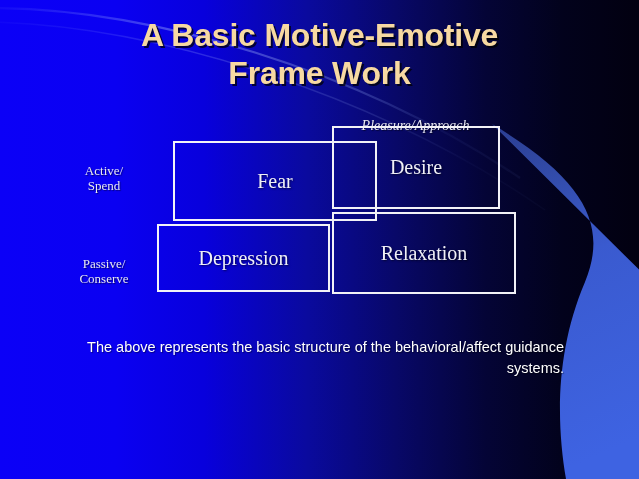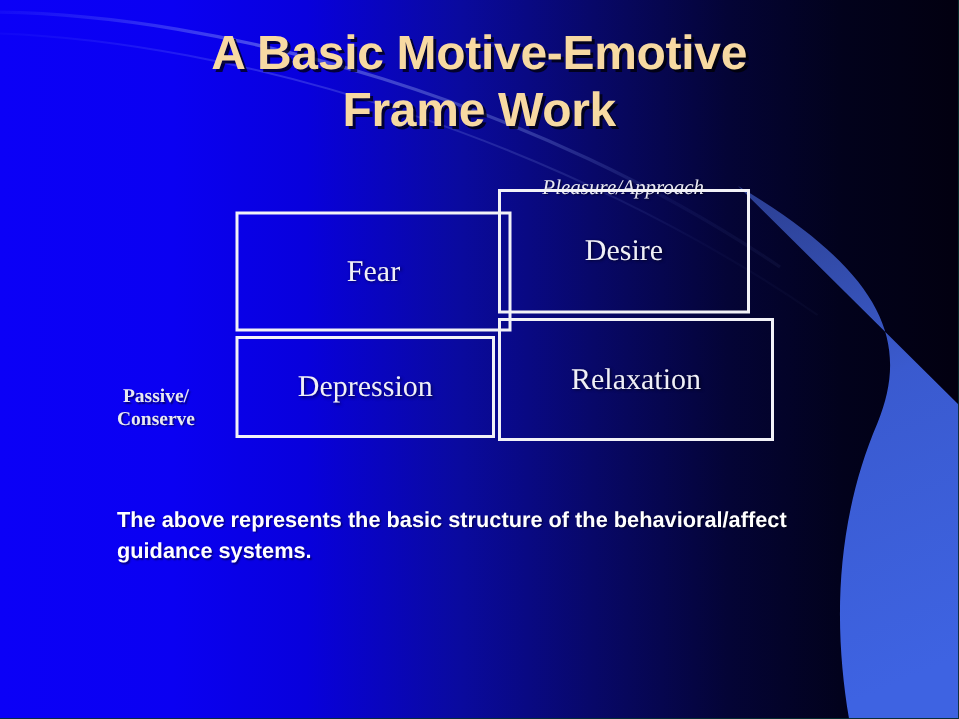--- a/index.html
+++ b/index.html
@@ -5,21 +5,21 @@
   html, body {
     margin: 0;
     padding: 0;
     background: #000;
   }
   #slide {
     position: relative;
     width: 639px;
     height: 479px;
     overflow: hidden;
-    background: #0f766e;
+    background: #404040;
     font-family: "Liberation Sans", sans-serif;
   }
 
   
   #bg-gradient {
     position: absolute;
     inset: 0;
     background: linear-gradient(to right,
         #0B00F7 0%,
         #0A00F2 18%,
@@ -77,51 +77,50 @@
     width: 92px;
     font-family: "Liberation Serif", serif;
     font-size: 13px;
     color: #E8E8F2;
     text-align: center;
     line-height: 1.18;
     white-space: pre-line;
     text-shadow: 1px 1px 1px rgba(0,0,0,0.5);
   }
   #row-head-0 { top: 163px; }
-  #row-head-1 { top: 256px; font-weight: bold; }
+  #row-head-1 { top: 256px; }
 
   .cell {
     position: absolute;
     border: 2px solid #F2F2F7;
     box-sizing: border-box;
     display: flex;
     align-items: center;
     justify-content: center;
     font-family: "Liberation Serif", serif;
     font-size: 20px;
     color: #F0F0F7;
     text-shadow: 1px 1px 2px rgba(0,0,0,0.55);
   }
-  #cell-0-0 { left: 157px; top: 141px; width: 184px; height: 80px; }
+  #cell-0-0 { left: 173px; top: 141px; width: 204px; height: 80px; }
   #cell-0-1 { left: 332px; top: 126px; width: 168px; height: 83px; }
   #cell-1-0 { left: 157px; top: 224px; width: 173px; height: 68px; }
   #cell-1-1 { left: 332px; top: 212px; width: 184px; height: 82px; }
 
   
   #caption {
     position: absolute;
     left: 78px;
     top: 337px;
     width: 486px;
-    text-align: left;
+    text-align: right;
     font-size: 14.5px;
     line-height: 1.42;
     color: #FFFFFF;
     text-shadow: 1px 1px 1px rgba(0,0,0,0.45);
-    font-weight: bold;
   }
 </style>
 </head>
 <body>
 
 <div id="slide">
 
   <div id="bg-gradient"></div>
 
   <svg id="bg-svg" width="639" height="479" viewBox="0 0 639 479">
@@ -153,20 +152,22 @@
     </g>
   </svg>
 
   <div id="title">A Basic Motive-Emotive
 Frame Work</div>
 
   <div id="matrix">
 
     <div class="col-head" id="col-head-1">Pleasure/Approach</div>
 
+    <div class="row-head" id="row-head-0">Active/
+Spend</div>
     <div class="row-head" id="row-head-1">Passive/
 Conserve</div>
 
     <div class="cell" id="cell-0-0">Fear</div>
     <div class="cell" id="cell-0-1">Desire</div>
     <div class="cell" id="cell-1-0">Depression</div>
     <div class="cell" id="cell-1-1">Relaxation</div>
   </div>
 
   <div id="caption">The above represents the basic structure of the behavioral/affect guidance systems.</div>

